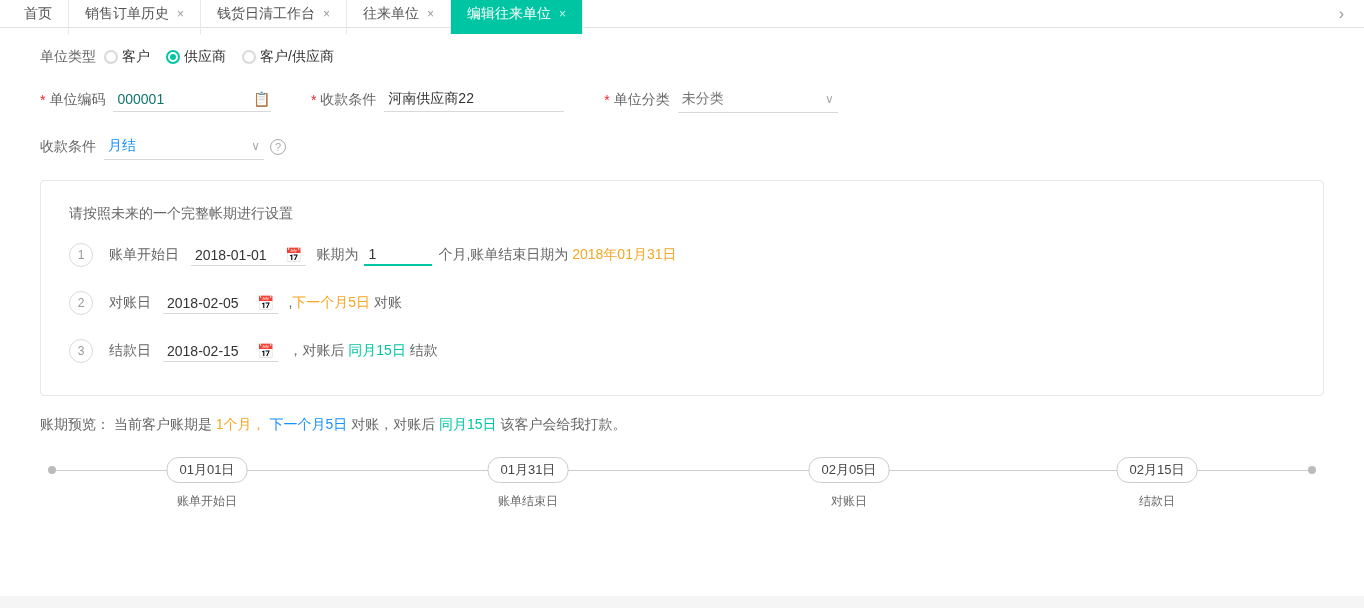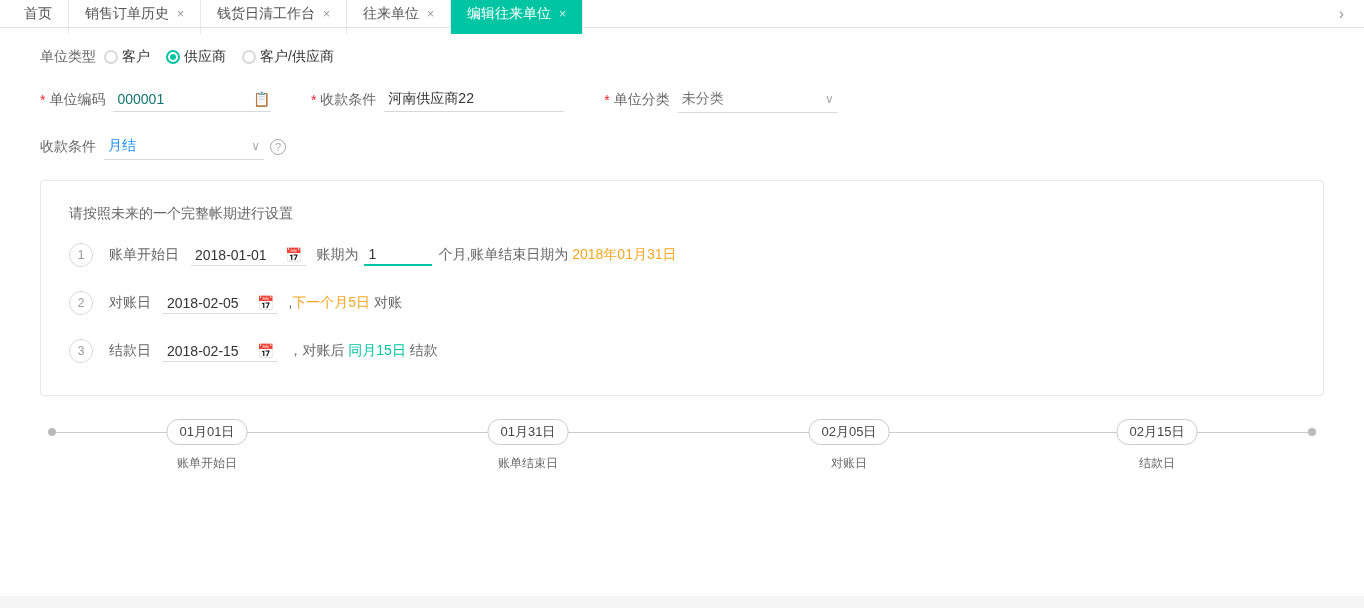--- a/index.html
+++ b/index.html
@@ -392,20 +392,29 @@
       </div>
       <span class="step-label">结款日</span>
       <div class="step-date-input">
         <input type="text" value="2018-02-15" style="">
         <span class="field-icon">📅</span>
       </div>
       <span class="step-desc">，对账后 <span style="color:#00c5a3;">同月15日</span> 结款</span>
     </div>
   </div>
 
+  <div class="preview-text">
+    <span>账期预览：</span>
+    <span>当前客户账期是 </span>
+    <span class="hl-orange">1个月，</span>
+    <span class="hl-blue">下一个月5日</span>
+    <span> 对账，对账后 </span>
+    <span class="hl-teal">同月15日</span>
+    <span> 该客户会给我打款。</span>
+  </div>
 
   <div class="timeline-section">
     <div style="position:relative; height:32px; display:flex; align-items:center;">
 
       <div style="position:absolute; top:50%; left:12px; right:12px; height:1px; background:#ccc; z-index:0;"></div>
 
       <div style="position:absolute; left:8px; top:50%; transform:translateY(-50%); width:8px; height:8px; border-radius:50%; background:#bbb; z-index:1;"></div>
 
       <div style="position:absolute; right:8px; top:50%; transform:translateY(-50%); width:8px; height:8px; border-radius:50%; background:#bbb; z-index:1;"></div>
 

